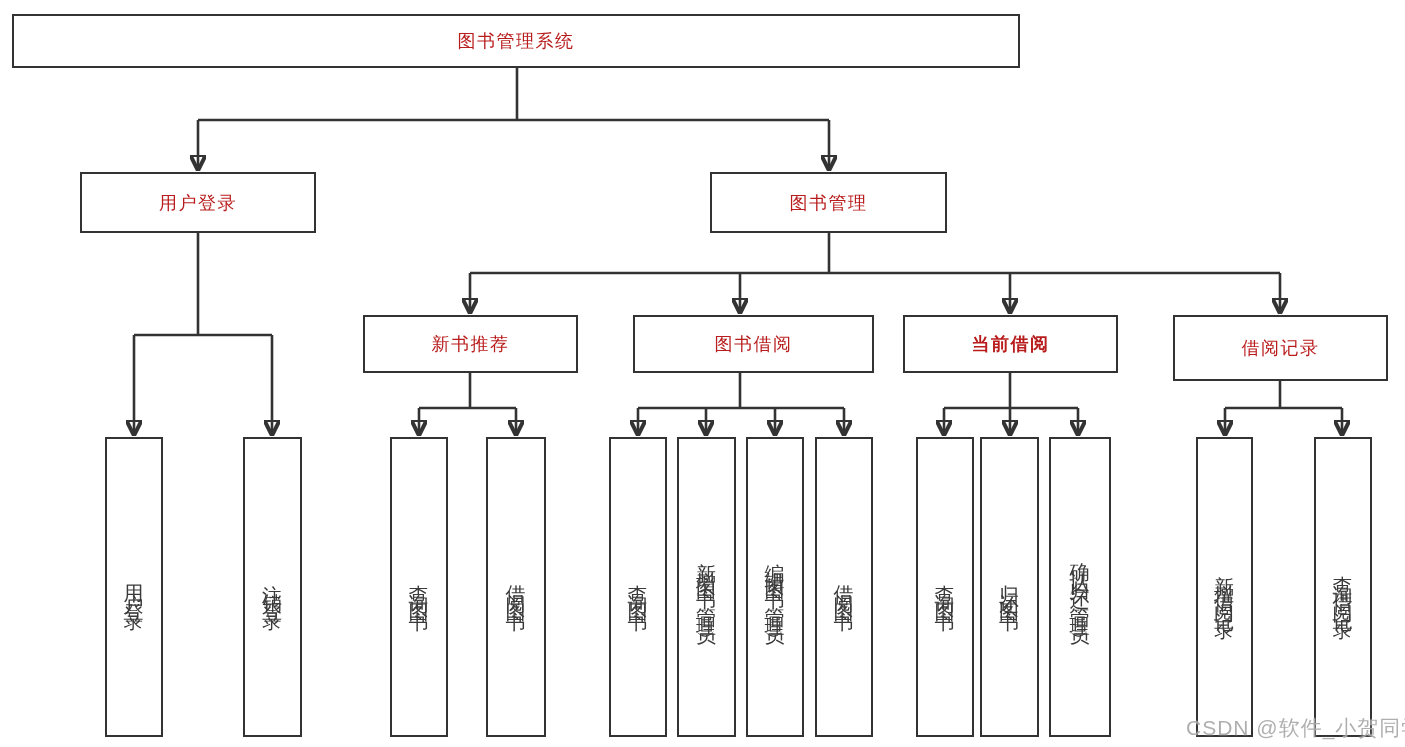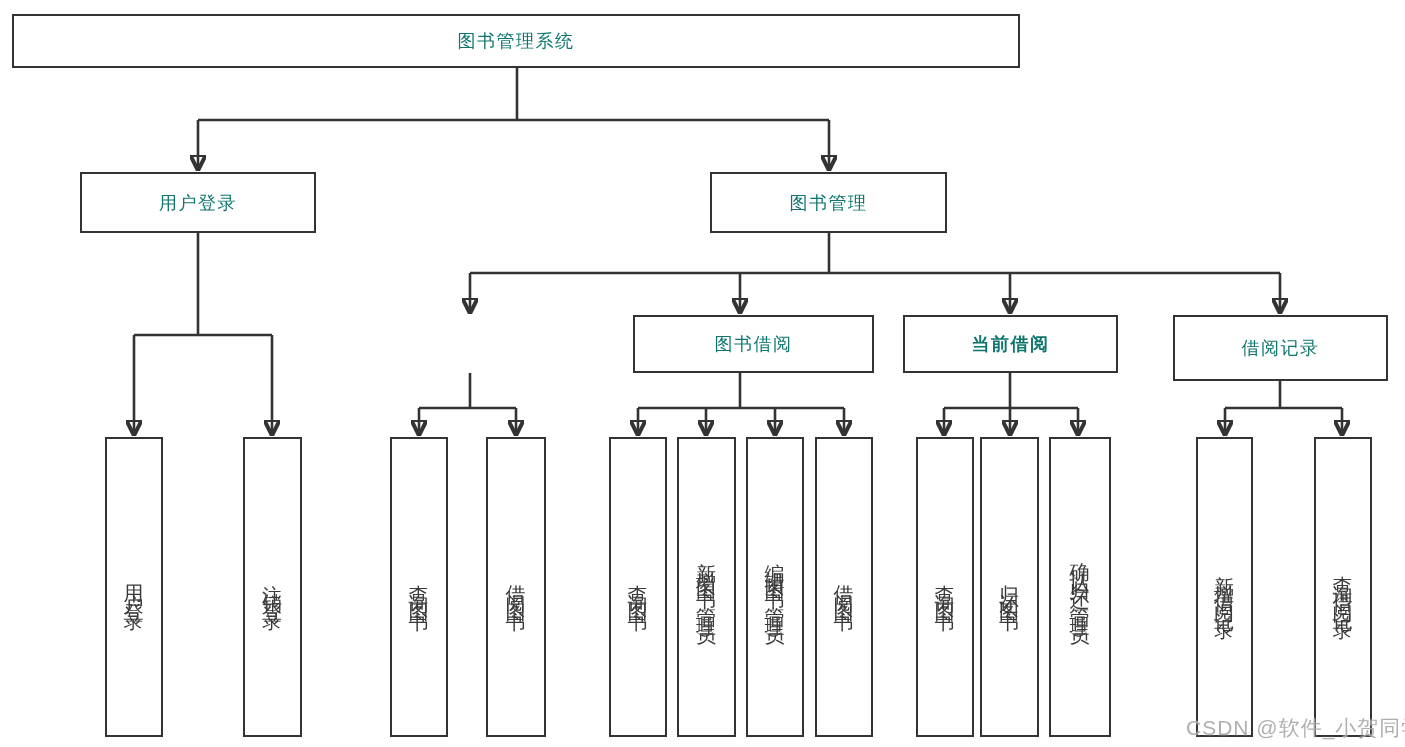--- a/index.html
+++ b/index.html
@@ -21,21 +21,21 @@
     background: #ffffff;
     display: flex;
     align-items: center;
     justify-content: center;
     z-index: 2;
   }
   .hlabel {
     font-size: 18px;
     letter-spacing: 1.5px;
     white-space: nowrap;
-    color: #0f766e;
+    color: #b91c1c;
   }
   .root .hlabel { font-size: 18px; }
   .vlabel {
     writing-mode: vertical-rl;
     text-orientation: mixed;
     font-size: 20px;
     letter-spacing: 9px;
     line-height: 1.1;
     color: #3a3a3a;
   }
@@ -116,20 +116,23 @@
     <span class="hlabel">图书管理系统</span>
   </div>
 
   <div class="node" style="left:80px; top:172px; width:236px; height:61px;">
     <span class="hlabel">用户登录</span>
   </div>
   <div class="node" style="left:710px; top:172px; width:237px; height:61px;">
     <span class="hlabel">图书管理</span>
   </div>
 
+  <div class="node" style="left:363px; top:315px; width:215px; height:58px;">
+    <span class="hlabel">新书推荐</span>
+  </div>
   <div class="node" style="left:633px; top:315px; width:241px; height:58px;">
     <span class="hlabel">图书借阅</span>
   </div>
   <div class="node" style="left:903px; top:315px; width:215px; height:58px;font-weight:bold;">
     <span class="hlabel">当前借阅</span>
   </div>
   <div class="node" style="left:1173px; top:315px; width:215px; height:66px;">
     <span class="hlabel">借阅记录</span>
   </div>
 

